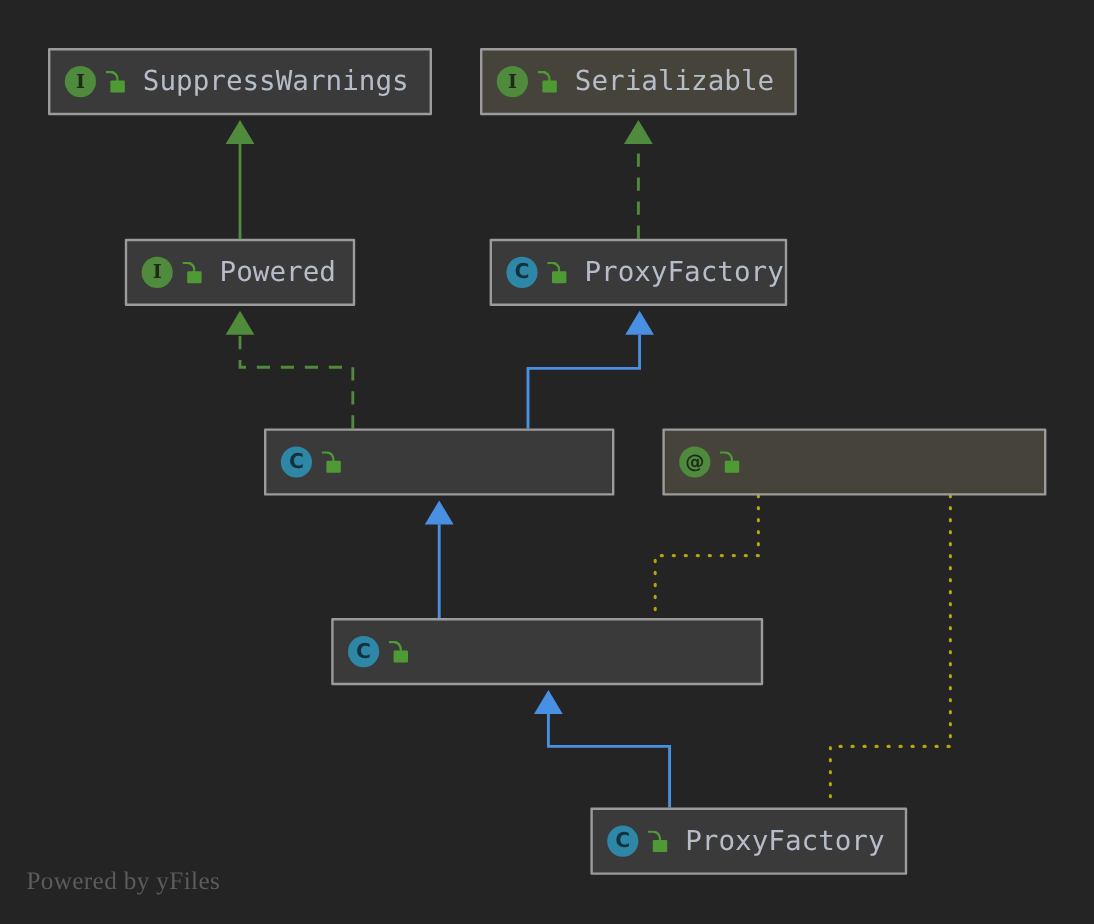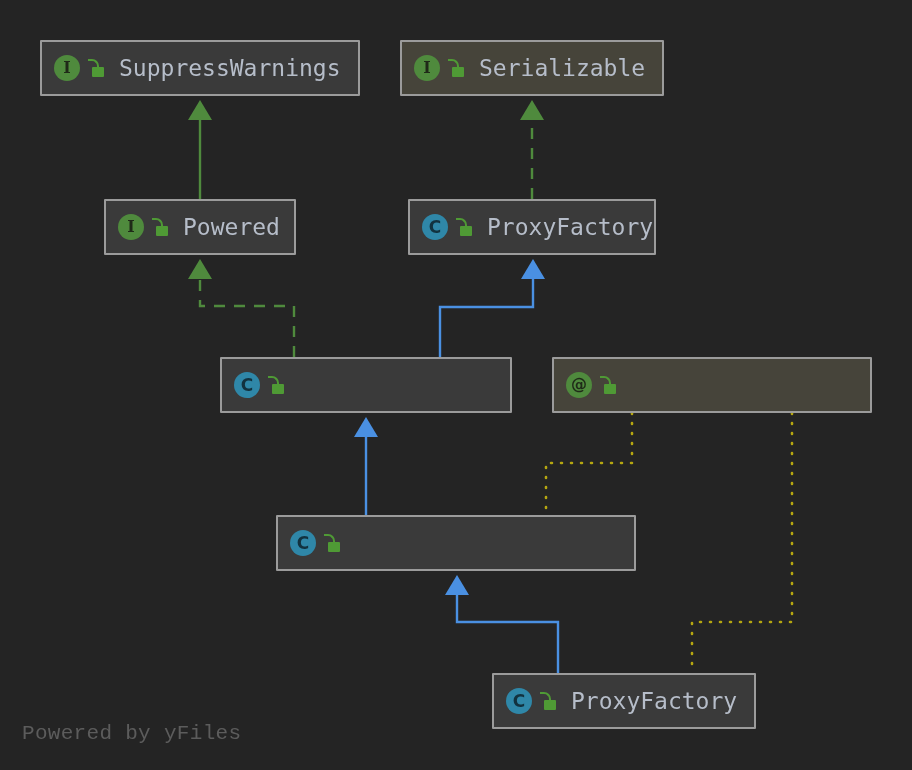--- a/index.html
+++ b/index.html
@@ -99,21 +99,21 @@
     font-family: "DejaVu Sans Mono", monospace;
     font-size: 23px;
     white-space: nowrap;
     letter-spacing: 0px;
   }
   .watermark {
     position: absolute;
     left: 22px;
     top: 722px;
     color: #5c5c5c;
-    font-family: Liberation Mono, monospace;
+    font-family: Liberation Serif, serif;
     font-size: 21px;
     letter-spacing: 0.3px;
   }
 </style>
 </head>
 <body>
 
 <div id="canvas">
 
   <svg id="edge-layer" viewBox="0 0 912 770" width="912" height="770">

